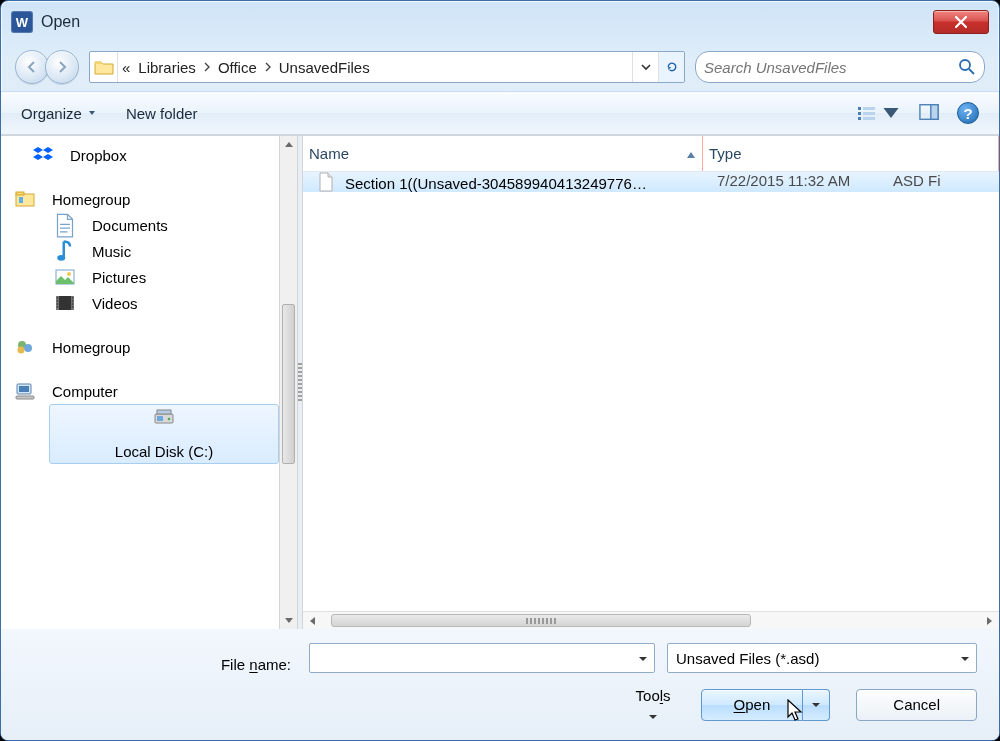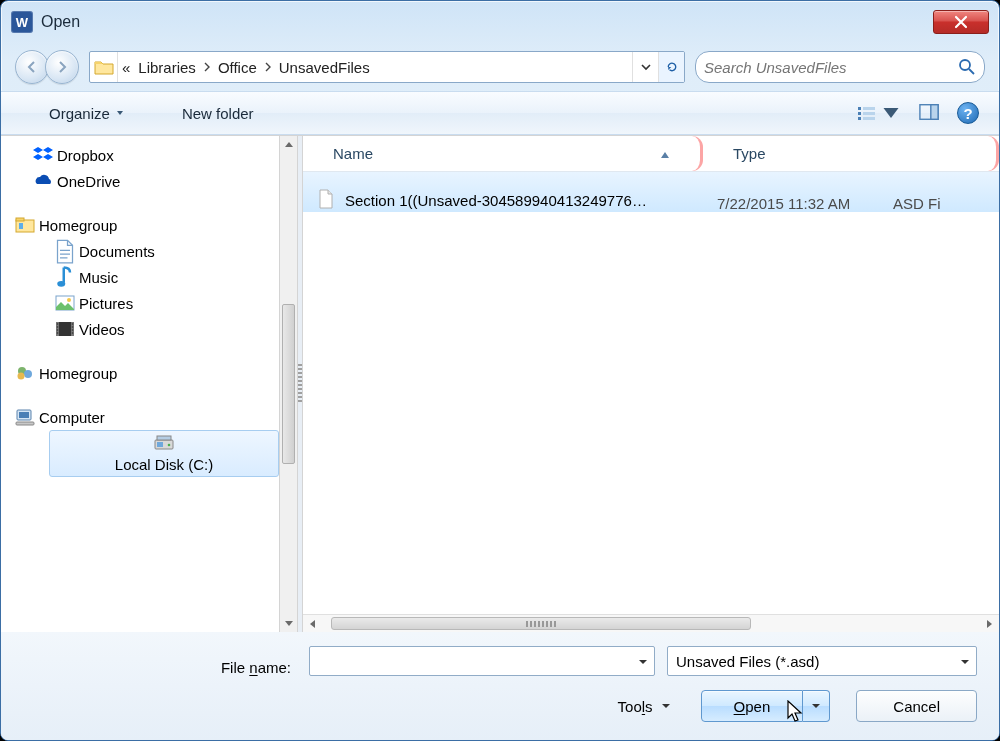--- a/index.html
+++ b/index.html
@@ -61,52 +61,52 @@
   }
   .searchbox input { flex:1; border:none; outline:none; font-size:15px; color:#444; font-style:italic; background:transparent; }
   .searchbox svg { width:18px; height:18px; }
   
   .toolbar {
     height: 44px;
     background: linear-gradient(to bottom, #f9fcff, #eaf2fb 50%, #e2edf8 51%, #f0f6fc);
     border-top: 1px solid #c9dcef; border-bottom:1px solid #c9dcef;
     display:flex; align-items:center; padding: 0 20px; gap: 30px; font-size:15px;
   }
-  .toolitem { display:flex; align-items:center; gap:6px; color:#1a2a3a;margin-left:28px; }
+  .toolitem { display:flex; align-items:center; gap:6px; color:#1a2a3a; }
   .toolitem svg { width:8px; height:8px; }
   .toolright { margin-left:auto; display:flex; align-items:center; gap:18px; }
   .toolright svg { width:20px; height:20px; }
   .viewbtn { display:flex; align-items:center; gap:4px; }
   .helpbtn { width:22px; height:22px; border-radius:50%; background: radial-gradient(circle at 35% 30%, #6db3f2, #1e69b3); display:flex; align-items:center; justify-content:center; color:#fff; font-weight:bold; font-size:15px; border:1px solid #185a96;}
   
   .mainarea { flex:1; display:flex; background:#fff; border-top:1px solid #d4d4d4; overflow:hidden; }
   .sidebar { width: 296px; display:flex; }
   .tree { flex:1; padding: 6px 0 6px 26px; font-size:15px; overflow:auto; }
-  .treeitem { display:flex; align-items:center; gap:4px; padding: 4px 6px; border-radius:2px; }
+  .treeitem { display:flex; align-items:center; gap:17px; padding: 4px 6px; border-radius:2px; }
   .treeitem.selected { background: linear-gradient(to bottom, #eef6ff, #d9ecff); border:1px solid #a7cdf0; padding:3px 5px; border-radius:3px;flex-direction:column;}
   .treesub { padding-left: 22px; }
   .treegroup { margin-top: 18px; }
   .treegroup:first-child { margin-top: 0; }
   .treeicon { width:20px; height:18px; display:flex; align-items:center; justify-content:center; flex-shrink:0; }
   .vscroll { width:18px; background:#f0f0f0; border-left:1px solid #d4d4d4; position:relative; display:flex; flex-direction:column; }
   .vscroll .arrow { height:18px; display:flex; align-items:center; justify-content:center; }
   .vscroll .track { flex:1; position:relative; }
   .vscroll .thumb { position:absolute; left:2px; right:2px; top:150px; height:160px; background: linear-gradient(to right, #e8e8e8, #d0d0d0); border:1px solid #b0b0b0; border-radius:2px; }
   .splitter { width:6px; background:#e8eef5; border-left:1px solid #d4d4d4; border-right:1px solid #d4d4d4; display:flex; align-items:center; justify-content:center; }
   .splitter .grip { width:4px; height:40px; background: repeating-linear-gradient(to bottom, #a0a0a0 0 2px, transparent 2px 4px); }
   
   .filepane { flex:1; display:flex; flex-direction:column; }
   .colheader { height:36px; border-bottom:1px solid #e0e8f0; display:flex; align-items:center; font-size:15px; color:#2a4863; }
-  .col { padding:0 30px; height:100%; display:flex; align-items:center; border-right:3px solid #fca5a5;border-radius:11px; }
+  .col { padding:0 6px; height:100%; display:flex; align-items:center; border-right:1px solid #fca5a5; }
   .colname { width: 400px; gap:10px; }
   .coldate { width: 176px; }
   .coltype { flex:1; }
   .sortarrow { margin-left:auto; color:#5a7fa6; }
   .filelist { flex:1; position:relative; }
-  .filerow { height:40px; display:flex; align-items:flex-end; font-size:15px; }
+  .filerow { height:20px; display:flex; align-items:flex-start; font-size:15px; }
   .filerow.selected { background: linear-gradient(to bottom, #e8f4ff, #cfe9ff); }
   .filerow .cell { padding:0 14px; display:flex; align-items:center; gap:10px; overflow:hidden; white-space:nowrap; }
   .cellname { width:400px; }
   .celldate { width:176px; color:#4a4a4a; }
   .celltype { flex:1; color:#4a4a4a; }
   .fileicon svg { width:18px; height:20px; }
   .hscrollbar { height:18px; border-top:1px solid #e0e0e0; display:flex; align-items:center; background:#f7f7f7; }
   .hscrollbar .harrow { width:18px; height:100%; display:flex; align-items:center; justify-content:center; }
   .hscrollbar .htrack { flex:1; height:100%; position:relative; }
   .hscrollbar .hthumb { position:absolute; top:2px; bottom:2px; left:10px; width:420px; background: linear-gradient(to bottom,#eaeaea,#d4d4d4); border:1px solid #b8b8b8; border-radius:3px; display:flex; align-items:center; justify-content:center; }
@@ -114,21 +114,21 @@
   
   .footer { padding: 14px 22px 18px; background: linear-gradient(to bottom, #f2f7fc, #e6eff8); display:flex; flex-direction:column; gap:14px; font-size:15px; }
   .row { display:flex; align-items:flex-end; gap:12px; }
   .row1 { justify-content:flex-end; }
   .fnlabel { width: 274px; text-align:right; padding-right: 6px; }
   .combobox { height:30px; border:1px solid #91acc7; background:#fff; display:flex; align-items:center; padding:0 8px; border-radius:2px; position:relative; }
   .combobox .arrow { position:absolute; right:6px; }
   .fnbox { width: 346px; }
   .filterbox { width: 310px; }
   .btnrow { justify-content:flex-end; align-items:center; }
-  .toolsmenu { display:flex; align-items:center; gap:8px; margin-right: 18px; }
+  .toolsmenu { display:flex; align-items:center; gap:8px; margin-right: 18px; flex-direction: column; }
   .btn { height:32px; border:1px solid #8aa8c6; border-radius:4px; display:flex; align-items:center; justify-content:center; padding:0 26px; background: linear-gradient(to bottom, #fdfefe, #ebf1f7); box-shadow: inset 0 1px 0 rgba(255,255,255,0.6); }
   .btn.primary { background: linear-gradient(to bottom, #eaf6ff, #cfe9ff 50%, #b9ddff 51%, #d6ecff); border-color:#5f98cf; }
   .splitbtn { display:flex; }
   .splitbtn .main { border-top-right-radius:0; border-bottom-right-radius:0; padding:0 32px; }
   .splitbtn .dd { border-top-left-radius:0; border-bottom-left-radius:0; border-left:none; padding:0 8px; }
   .cursor { position:absolute; pointer-events:none; }
   .underline { text-decoration: underline; text-decoration-thickness: 1px; text-underline-offset: 2px; }
 </style>
 </head>
 <body>
@@ -244,28 +244,20 @@
     <div class="sidebar">
       <div class="tree">
         <div class="treegroup">
           <div class="treeitem">
             <span class="treeicon">
                 <svg viewBox="0 0 20 18">
                   <path d="M5 1 L10 4 L5 7 L0 4 Z M15 1 L20 4 L15 7 L10 4 Z M5 8 L10 11 L5 14 L0 11 Z M15 8 L20 11 L15 14 L10 11 Z" fill="#0061ff"></path>
                 </svg>
               </span>
             <span>Dropbox</span>
-          </div>
-          <div class="treeitem">
-            <span class="treeicon">
-                <svg viewBox="0 0 20 14">
-                  <path d="M4 10 a4 4 0 0 1 3-7 a5 5 0 0 1 9 2 a3 3 0 0 1 1 5 z" fill="#0a4db3"></path>
-                </svg>
-              </span>
-            <span>OneDrive</span>
           </div>
         </div>
 
         <div class="treegroup">
           <div class="treeitem" style="margin-left:-18px">
             <span class="treeicon">
                 <svg viewBox="0 0 20 16">
                   <rect x="1" y="3" width="18" height="12" fill="#ffe79e" stroke="#d4a82e"></rect>
                   <rect x="1" y="1" width="8" height="3" fill="#f6d36b" stroke="#d4a82e"></rect>
                   <rect x="4" y="6" width="4" height="6" fill="#5eaee8"></rect>

